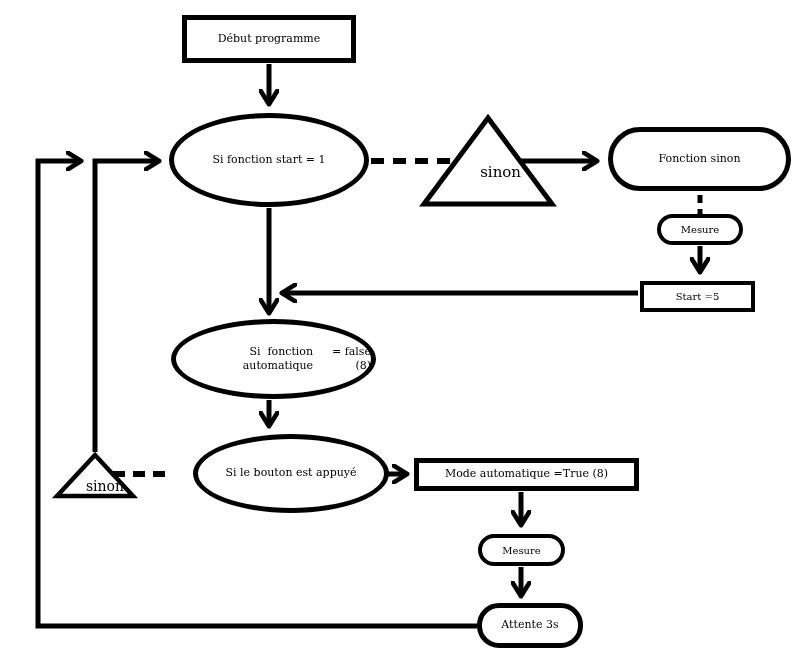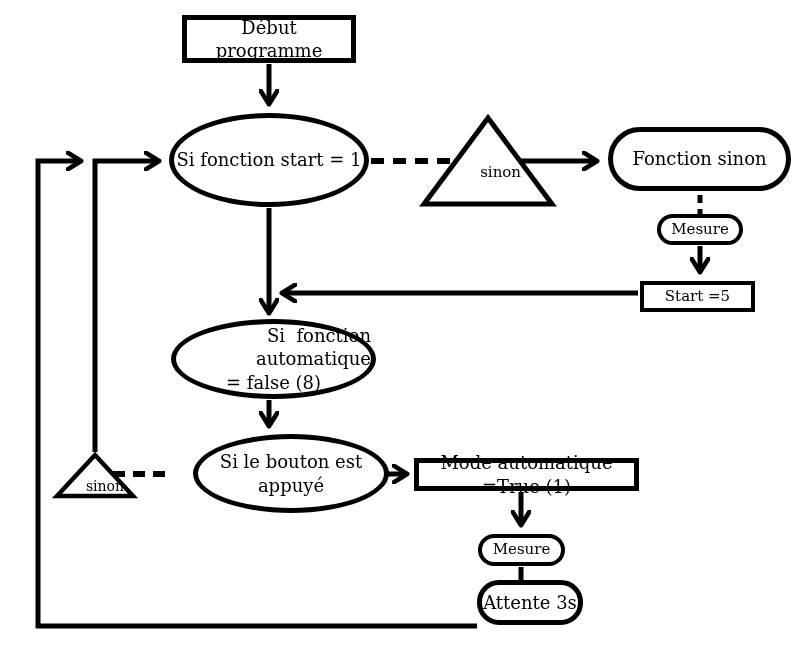--- a/index.html
+++ b/index.html
@@ -19,37 +19,37 @@
   }
   .node {
     position: absolute;
     box-sizing: border-box;
     background: #fff;
     border: 5px solid #000;
     display: flex;
     align-items: center;
     justify-content: center;
     text-align: center;
-    font-size: 18px;
+    font-size: 11px;
     line-height: 1.3;
     z-index: 2;
   }
-  .node.thin { border-width: 4px; font-size: 15px; }
+  .node.thin { border-width: 4px; font-size: 10px; }
   .ellipse { border-radius: 50%; }
   .stadium-lg { border-radius: 32px; }
   .stadium-sm { border-radius: 16px; }
   .stadium-md { border-radius: 22px; }
   .tri-label {
     position: absolute;
     z-index: 3;
     text-align: right;
     font-size: 15px;
     background: transparent;
   }
-  .two-line { flex-direction: column; text-align: right; }
+  .two-line { flex-direction: row; text-align: right; }
   .prewrap { white-space: pre-wrap; }
 </style>
 </head>
 <body>
 
 <div class="canvas">
 
   <svg class="layer" viewBox="0 0 800 668">
     <defs>
       <marker id="ah" viewBox="0 0 10 10" refX="6.5" refY="5" markerWidth="4" markerHeight="4" orient="auto-start-reverse">
@@ -91,19 +91,19 @@
 
   <div class="node ellipse two-line" style="left:171px; top:319px; width:205px; height:80px;">
     <span class="prewrap">Si  fonction automatique</span>
     <span>= false (8)</span>
   </div>
 
   <div class="node ellipse" style="left:169px; top:434px; width:196px; height:79px;margin-left:24px;">Si le bouton est appuyé</div>
 
   <div class="tri-label" style="left:66px; top:478px; width:58px; font-size:14px;">sinon</div>
 
-  <div class="node" style="left:414px; top:458px; width:225px; height:33px;">Mode automatique =True (1)</div>
+  <div class="node" style="left:414px; top:458px; width:225px; height:33px;">Mode automatique =True (8)</div>
 
   <div class="node thin stadium-sm" style="left:478px; top:534px; width:87px; height:32px;">Mesure</div>
 
-  <div class="node stadium-md" style="left:477px; top:580px; width:106px; height:45px;">Attente 3s</div>
+  <div class="node stadium-md" style="left:477px; top:603px; width:106px; height:45px;">Attente 3s</div>
 
 </div>
 
 </body></html>

